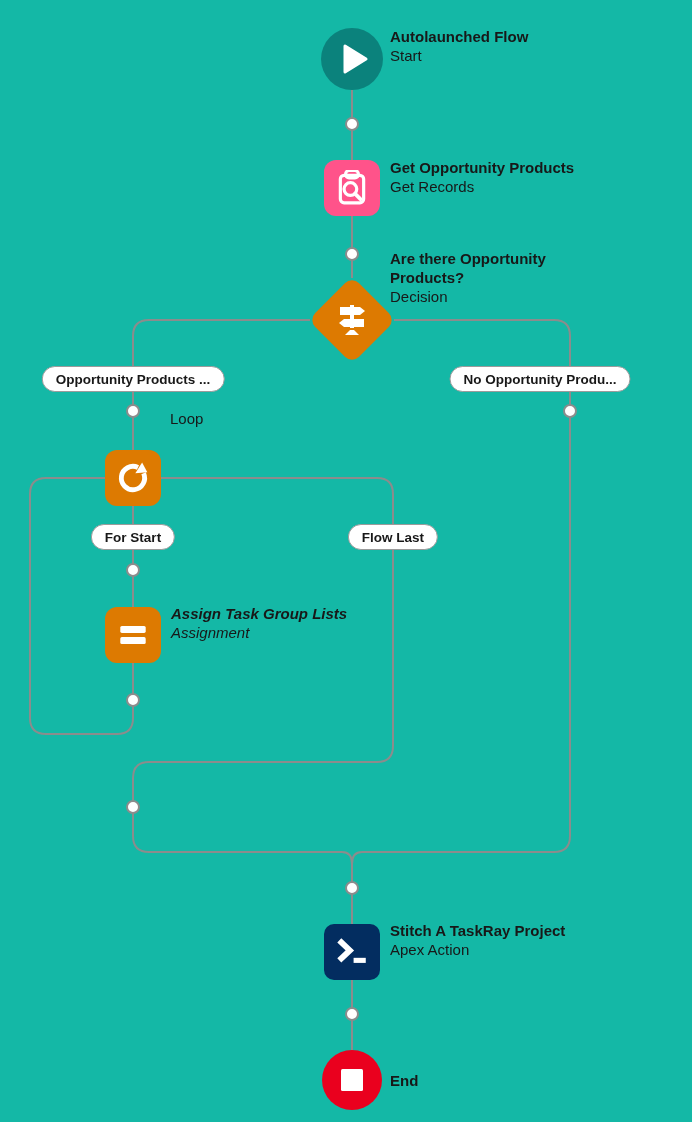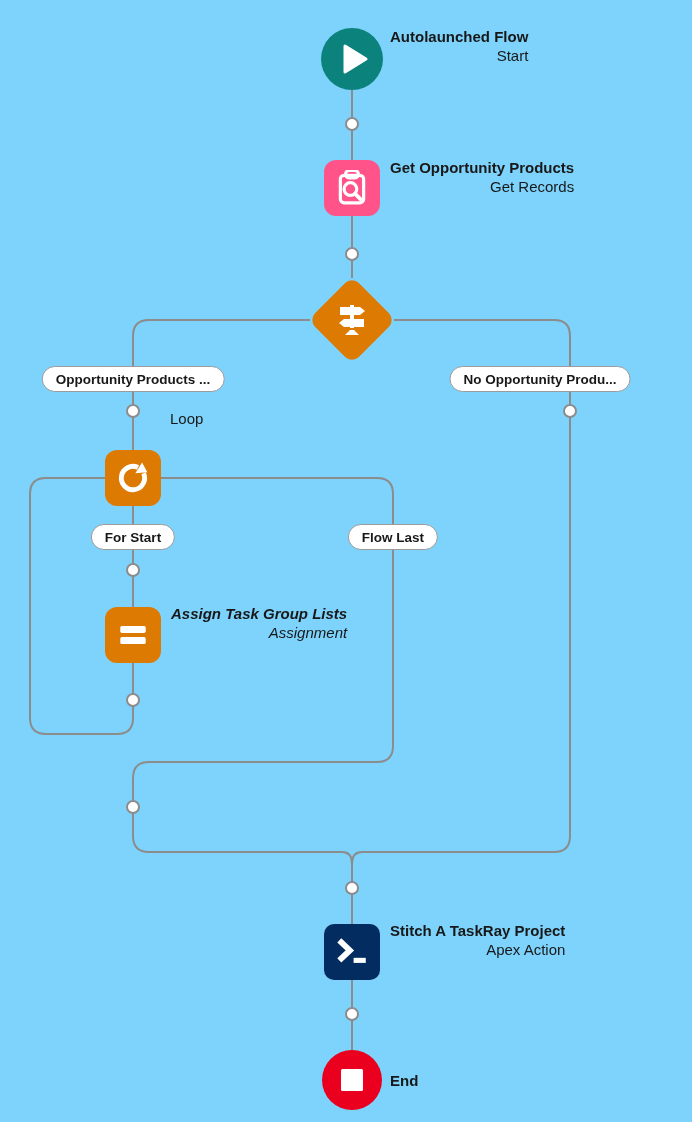--- a/index.html
+++ b/index.html
@@ -1,30 +1,30 @@
 <!DOCTYPE html>
 <html><head>
 <meta charset="utf-8">
 <style>
   html,body{margin:0;padding:0;background:#ffffff;}
   body{font-family:"Liberation Sans","DejaVu Sans",sans-serif;color:#181818;}
-  .canvas{position:relative;width:692px;height:1122px;background:#7dd3fc;overflow:hidden;}
+  .canvas{position:relative;width:692px;height:1122px;background:#14b8a6;overflow:hidden;}
   svg.wires{position:absolute;left:0;top:0;}
 
   
   .node{position:absolute;display:flex;align-items:center;justify-content:center;cursor:pointer;}
   .sq{width:56px;height:56px;border-radius:12px;}
   .circ{border-radius:50%;}
   .diamond{width:62px;height:62px;border-radius:10px;transform:rotate(45deg);}
   .diamond .unrot{transform:rotate(-45deg);display:flex;align-items:center;justify-content:center;width:100%;height:100%;}
 
   
   .lbl{position:absolute;line-height:19px;font-size:15px;}
   .lbl .t{font-weight:bold;}
-  .lbl .s{font-weight:normal;text-align:right;}
+  .lbl .s{font-weight:normal;}
 
   
   .pill{position:absolute;transform:translateX(-50%);background:#fff;border:1px solid #9b9b9b;
         border-radius:14px;padding:3px 13px;font-size:13.5px;font-weight:bold;white-space:nowrap;
         box-sizing:border-box;height:26px;display:flex;align-items:center;}
 </style>
 </head>
 <body>
 
 <div class="canvas">
@@ -80,20 +80,24 @@
   <div class="node diamond" style="left: 321px; top: 289px; background-color: rgb(221, 122, 1);">
     <div class="unrot">
       <svg width="34" height="34" viewBox="-17 -17 34 34">
         <rect x="-2" y="-15" width="4" height="23" fill="#fff"></rect>
         <polygon points="-12,-13 8,-13 13,-9 8,-5 -12,-5" fill="#fff"></polygon>
         <polygon points="12,-1 -8,-1 -13,3 -8,7 12,7" fill="#fff"></polygon>
         <polygon points="-7,15 -2,10 2,10 7,15" fill="#fff"></polygon>
       </svg>
     </div>
   </div>
+  <div class="lbl" style="left:390px;top:249px;width:210px;">
+    <div class="t">Are there Opportunity Products?</div>
+    <div class="s">Decision</div>
+  </div>
 
   <div class="pill" style="left:133px;top:366px;">Opportunity Products ...</div>
   <div class="pill" style="left:540px;top:366px;">No Opportunity Produ...</div>
 
   <div class="node sq" style="left: 105px; top: 450px; background-color: rgb(221, 122, 1);">
     <svg width="36" height="36" viewBox="-17 -17 34 34">
       <path d="M 10,-4.5 A 11,11 0 1 1 4.7,-9.9" fill="none" stroke="#fff" stroke-width="4.6"></path>
       <polygon points="13.5,-5.5 8.6,-14.6 2.2,-4.4" fill="#fff"></polygon>
     </svg>
   </div>

